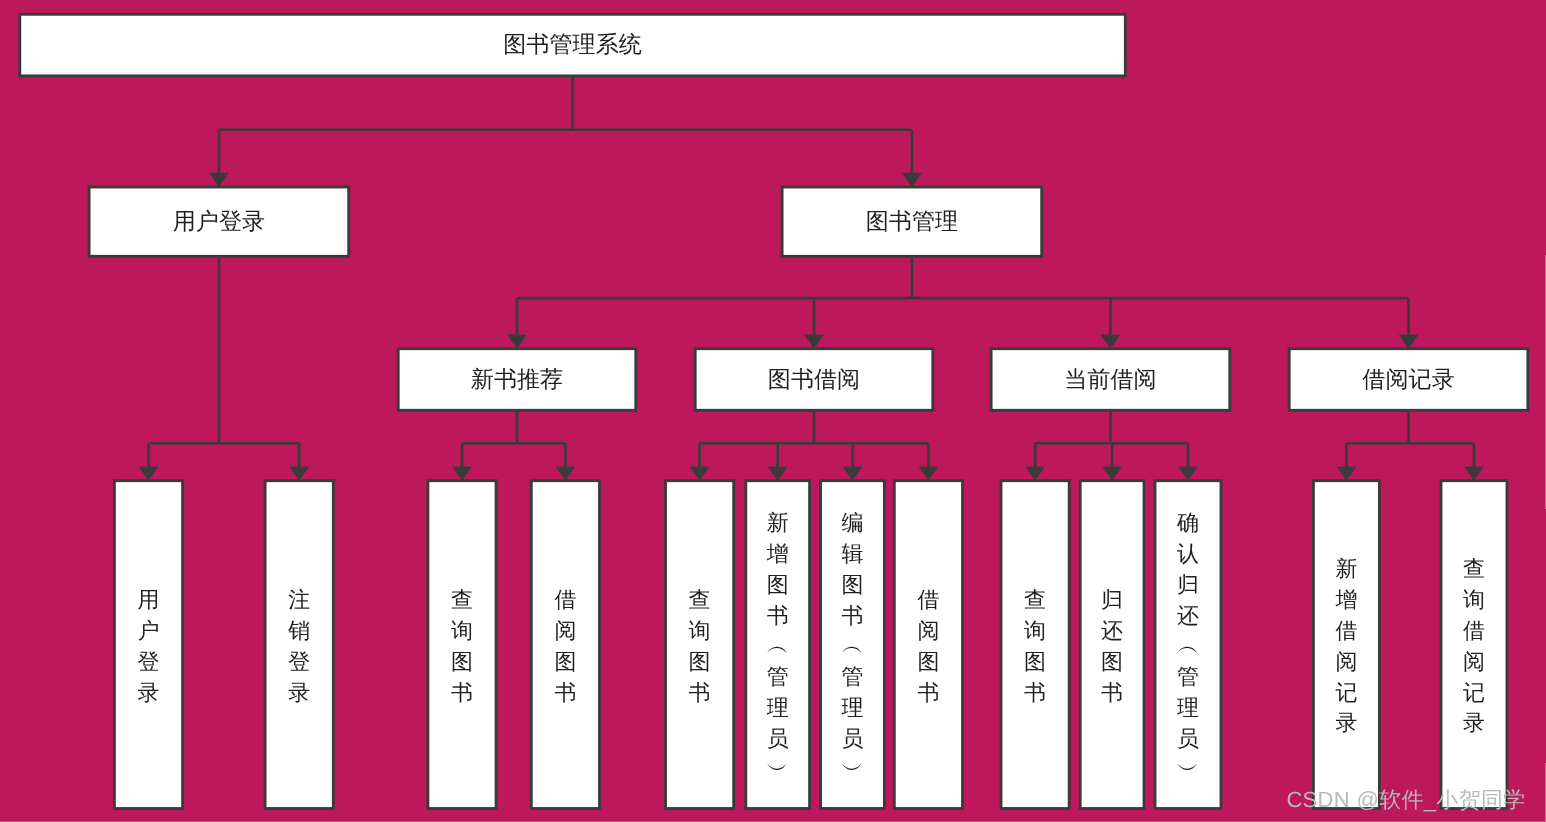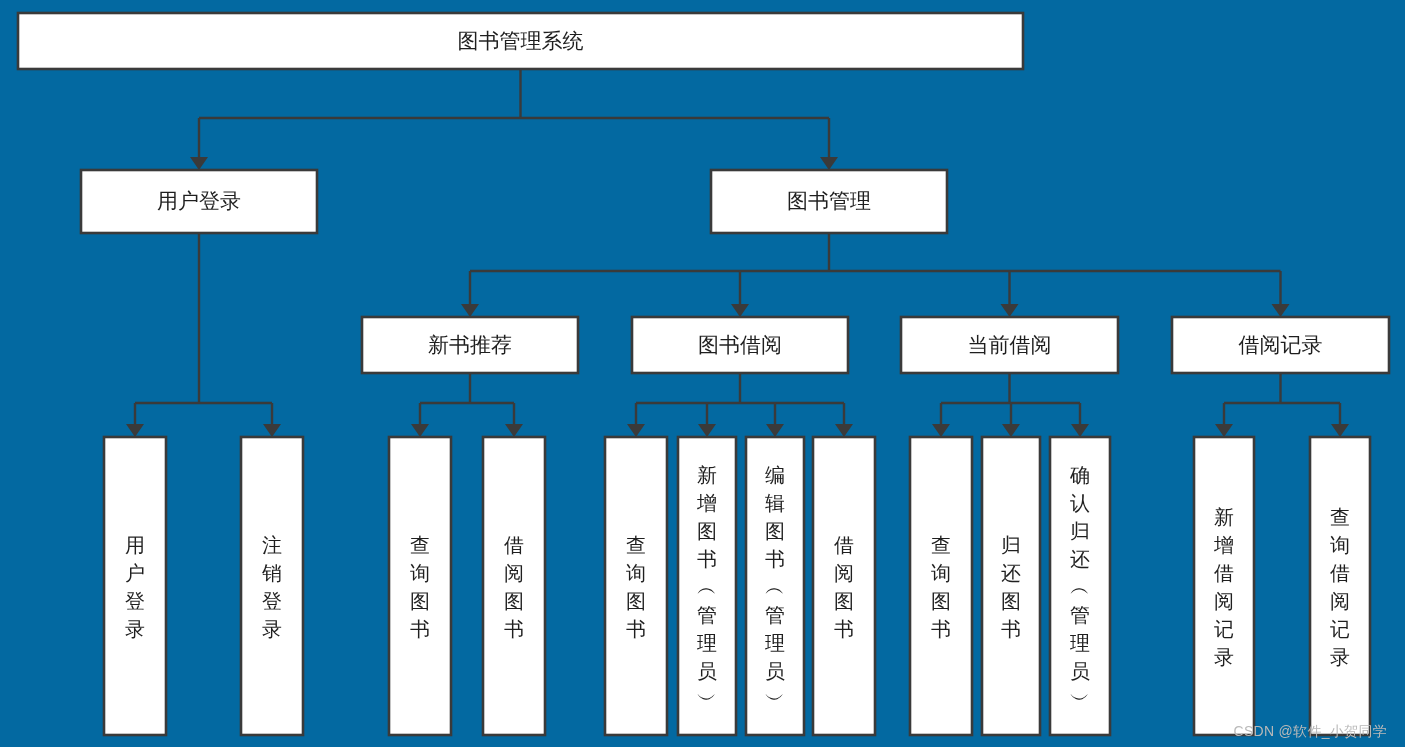--- a/index.html
+++ b/index.html
@@ -10,21 +10,21 @@
   body {
     width: 1405px;
     height: 747px;
     font-family: "Liberation Sans", "DejaVu Sans", sans-serif;
     overflow: hidden;
   }
   #diagram-root {
     position: relative;
     width: 1405px;
     height: 747px;
-    background: #0369a1;
+    background: #be185d;
   }
   svg.diagram {
     position: absolute;
     top: 0;
     left: 0;
     width: 1405px;
     height: 747px;
     display: block;
   }
   .node-box {
@@ -52,21 +52,21 @@
     font-family: "Liberation Sans", "DejaVu Sans", sans-serif;
     font-size: 20px;
     fill: #1f1f1f;
     text-anchor: middle;
   }
   .watermark {
     position: absolute;
     right: 18px;
     bottom: 6px;
     font-family: "Liberation Sans", "DejaVu Sans", sans-serif;
-    font-size: 14px;
+    font-size: 20px;
     color: #b9b9b9;
     white-space: nowrap;
     letter-spacing: 0.3px;
     pointer-events: none;
   }
 </style>
 </head>
 <body>
 
 <div id="diagram-root">

